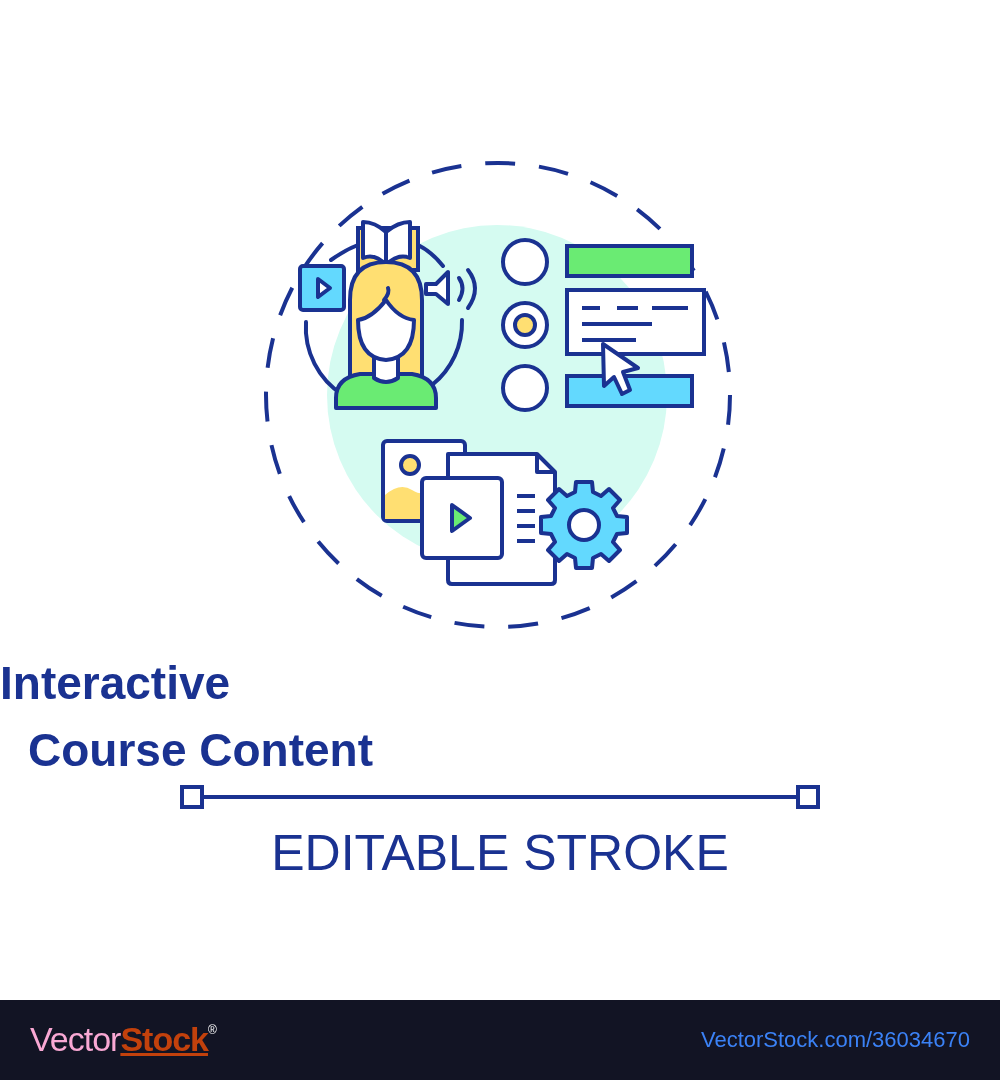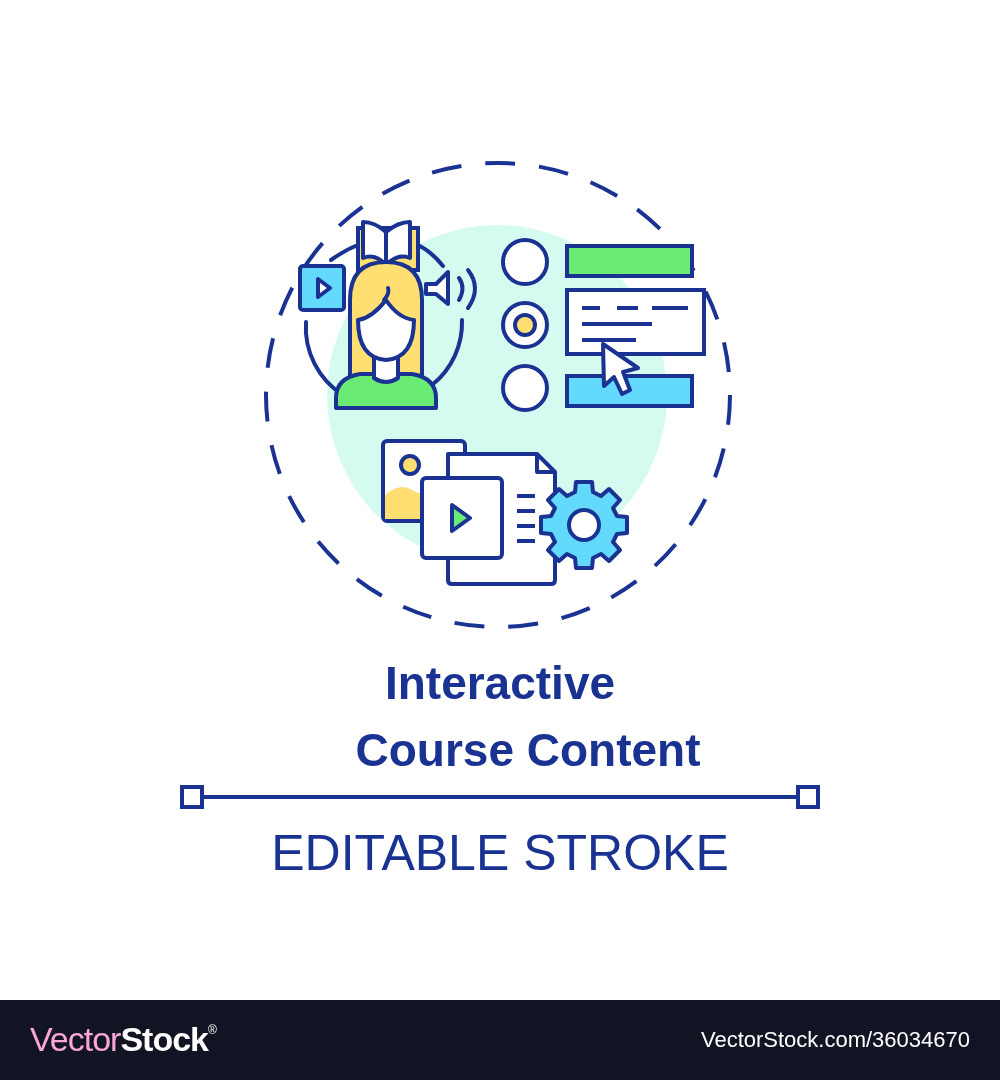--- a/index.html
+++ b/index.html
@@ -1,32 +1,32 @@
 <!DOCTYPE html>
 <html><head>
 <meta charset="utf-8">
 <style>
   html, body { margin: 0; padding: 0; }
   body { width: 1000px; height: 1080px; background: #ffffff; position: relative; overflow: hidden; font-family: "Liberation Sans", sans-serif; }
   .art { position: absolute; left: 0; top: 0; width: 1000px; height: 1000px; }
-  .title { position: absolute; left: 0; width: 1000px; text-align: center; color: #1a3291; font-weight: bold; font-size: 46px; letter-spacing: 0px; line-height: 1; }
+  .title { position: absolute; left: 0; width: 1000px; text-align: left; color: #1a3291; font-weight: bold; font-size: 46px; letter-spacing: 0px; line-height: 1; }
   .title.l1 { top: 660px; }
   .title.l2 { top: 727px; margin-left: 28px; }
   .divider { position: absolute; left: 180px; top: 783px; width: 640px; height: 28px; }
   .divider .line { position: absolute; left: 20px; right: 20px; top: 12px; height: 4px; background: #1a3291; }
   .divider .handle { position: absolute; top: 2px; width: 18px; height: 18px; border: 4px solid #1a3291; box-sizing: border-box; background: #fff; width: 24px; height: 24px; }
   .divider .handle.left { left: 0; }
   .divider .handle.right { right: 0; }
   .subtitle { position: absolute; left: 0; top: 828px; width: 1000px; text-align: center; color: #1a3291; font-size: 50px; line-height: 1; letter-spacing: 0px; }
   .footer { position: absolute; left: 0; top: 1000px; width: 1000px; height: 80px; background: #121424; color: #ffffff; }
   .footer .brand { position: absolute; left: 30px; top: 22px; font-size: 34px; letter-spacing: -1px; line-height: 1; }
   .footer .brand .light { font-weight: normal; color: #f9a8d4; }
-  .footer .brand .bold { font-weight: bold; color: #ffffff; }
+  .footer .brand .bold { font-weight: bold; color: #c2410c; text-decoration: underline; }
   .footer .brand sup { font-size: 12px; vertical-align: top; position: relative; top: 2px; }
-  .footer .url { position: absolute; right: 30px; top: 29px; font-size: 22px; color: #ffffff; line-height: 1; }
+  .footer .url { position: absolute; right: 30px; top: 29px; font-size: 22px; color: #3b82f6; line-height: 1; }
 </style>
 </head>
 <body>
 
 <svg class="art" viewBox="0 0 1000 1000" xmlns="http://www.w3.org/2000/svg">
 
   <circle cx="498" cy="395" r="232" fill="none" stroke="#1a3291" stroke-width="4" stroke-dasharray="30 24"></circle>
 
   <circle cx="497" cy="395" r="170" fill="#d5fbf1"></circle>
 

